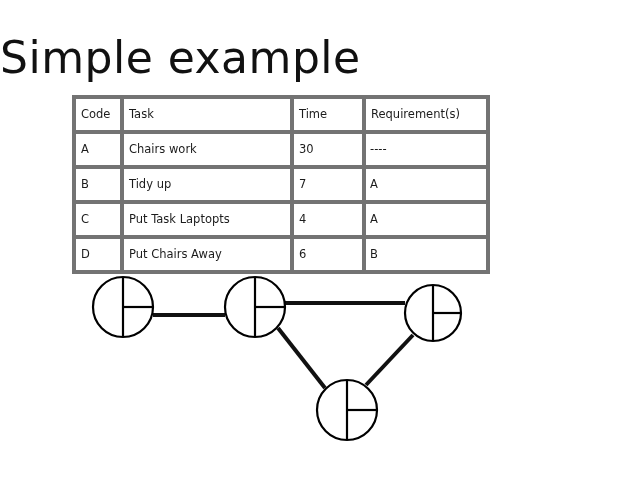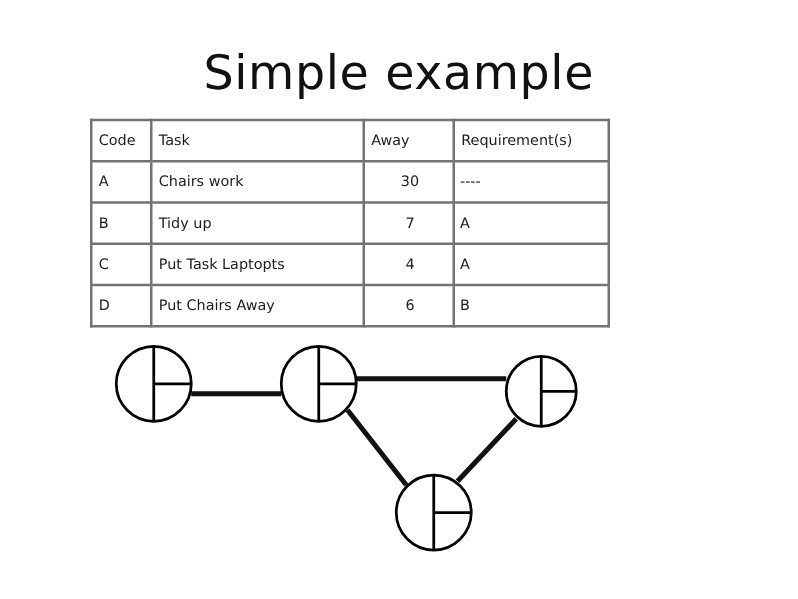--- a/index.html
+++ b/index.html
@@ -25,23 +25,22 @@
     height: 479px;
     background: #ffffff;
   }
 
   
   #slide-title {
     position: absolute;
     left: 0;
     top: 36px;
     width: 638px;
-    text-align: center;
     font-family: "DejaVu Sans", sans-serif;
-    font-size: 38px;
+    font-size: 44px;
     line-height: 44px;
     font-weight: 500;
     letter-spacing: 0.5px;
     color: #111111;
     white-space: nowrap;
   }
 
   
   #task-table-wrap {
     position: absolute;
@@ -60,34 +59,34 @@
     color: #1c1c1c;
     background: #ffffff;
   }
   table.task-table col.c-code { width: 48px; }
   table.task-table col.c-task { width: 170px; }
   table.task-table col.c-time { width: 72px; }
   table.task-table col.c-req  { width: 124px; }
 
   table.task-table th,
   table.task-table td {
-    border: 2px solid #737373;
+    border: 4px solid #737373;
     padding: 2px 5px 3px 5px;
     height: 26px;
     font-weight: normal;
     vertical-align: middle;
     white-space: nowrap;
     overflow: hidden;
   }
   table.task-table th {
     text-align: left;
     font-weight: normal;
   }
   table.task-table td.num {
-    text-align: center;
+    text-align: left;
     padding-right: 3px;
   }
   table.task-table td.code-cell,
   table.task-table th.code-head {
     padding-left: 5px;
   }
   table.task-table td.req-cell {
     text-align: left;
     padding-left: 4px;
   }
@@ -133,21 +132,21 @@
       <colgroup>
         <col class="c-code">
         <col class="c-task">
         <col class="c-time">
         <col class="c-req">
       </colgroup>
       <thead>
         <tr>
           <th class="code-head">Code</th>
           <th>Task</th>
-          <th>Away</th>
+          <th>Time</th>
           <th>Requirement(s)</th>
         </tr>
       </thead>
       <tbody>
         <tr>
           <td class="code-cell">A</td>
           <td>Chairs work</td>
           <td class="num">30</td>
           <td class="req-cell">----</td>
         </tr>

